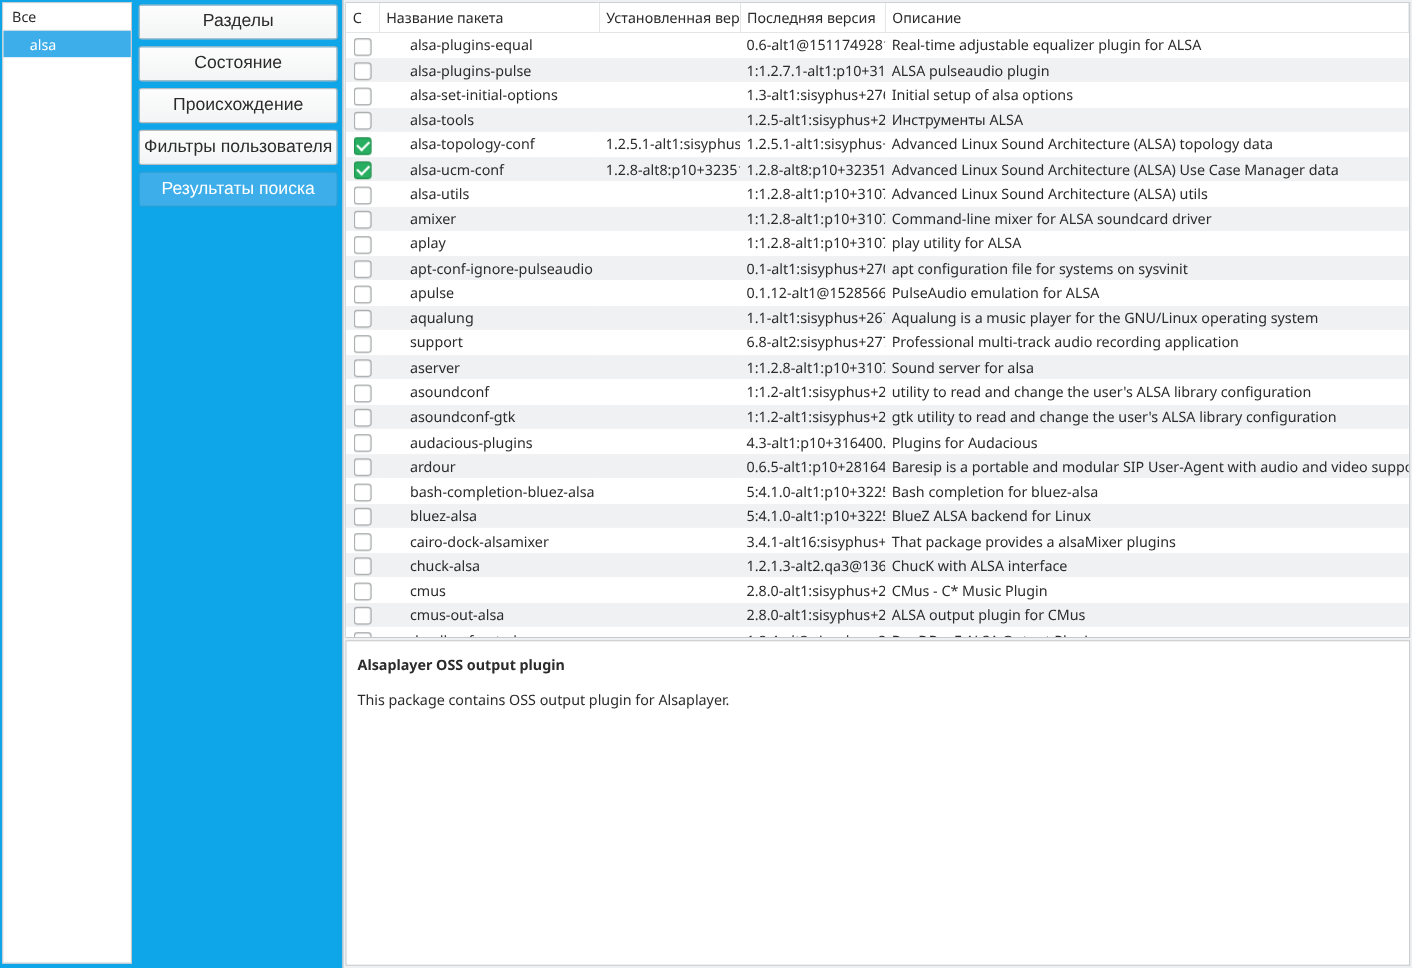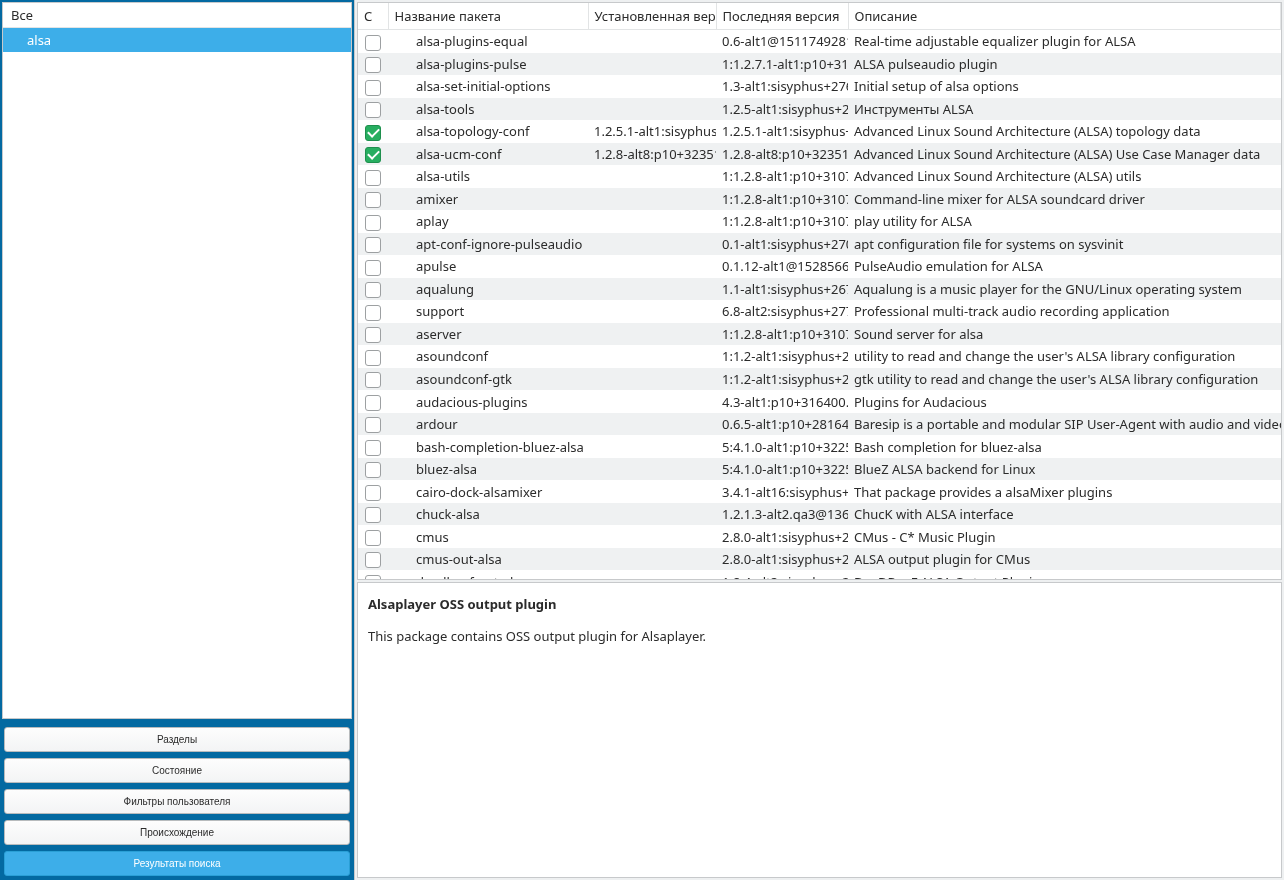--- a/index.html
+++ b/index.html
@@ -7,25 +7,25 @@
     font-family: "Noto Sans", "DejaVu Sans", Arial, sans-serif;
     font-size: 13px;
     background: #eef0f1;
     color: #2b2b2b;
     width: 1284px;
     height: 880px;
     overflow: hidden;
     display: flex;
   }
   .left-panel {
-    width: 355px;
+    width: 312px;
     height: 100%;
     display: flex;
-    flex-direction: column;
-    background: #0369a1;
+    flex-direction: row;
+    background: #0ea5e9;
     border-right: 1px solid #c7c9cb;
   }
   .left-list {
     flex: 1;
     background: #fff;
     border: 1px solid #c7c9cb;
     margin: 2px 2px 4px 2px;
     overflow-y: auto;
   }
   .left-list-header {
@@ -47,21 +47,21 @@
     display: flex;
     flex-direction: column;
     gap: 6px;
     padding: 4px;
   }
   .left-btn {
     background: linear-gradient(#fdfdfd, #f3f4f5);
     border: 1px solid #b8bbbd;
     border-radius: 3px;
     padding: 6px 4px;
-    font-size: 10px;
+    font-size: 16px;
     cursor: pointer;
     text-align: center;
     color: #2b2b2b;
   }
   .left-btn.active {
     background: #3daee9;
     border-color: #2a9fd6;
     color: #fff;
   }
   .right-panel {
@@ -156,22 +156,22 @@
 <div class="left-panel">
   <div class="left-list">
     <div class="left-list-header">Все</div>
     <div id="sidebar-rows">
         <div class="left-list-row selected">alsa</div>
       </div>
   </div>
   <div class="left-buttons" id="sidebar-buttons">
       <button class="left-btn">Разделы</button>
       <button class="left-btn">Состояние</button>
+      <button class="left-btn">Происхождение</button>
       <button class="left-btn">Фильтры пользователя</button>
-      <button class="left-btn">Происхождение</button>
       <button class="left-btn active">Результаты поиска</button>
     </div>
 </div>
 
 <div class="right-panel">
   <div class="table-wrap">
     <table>
       <colgroup>
         <col class="c-check">
           <col class="c-name">

